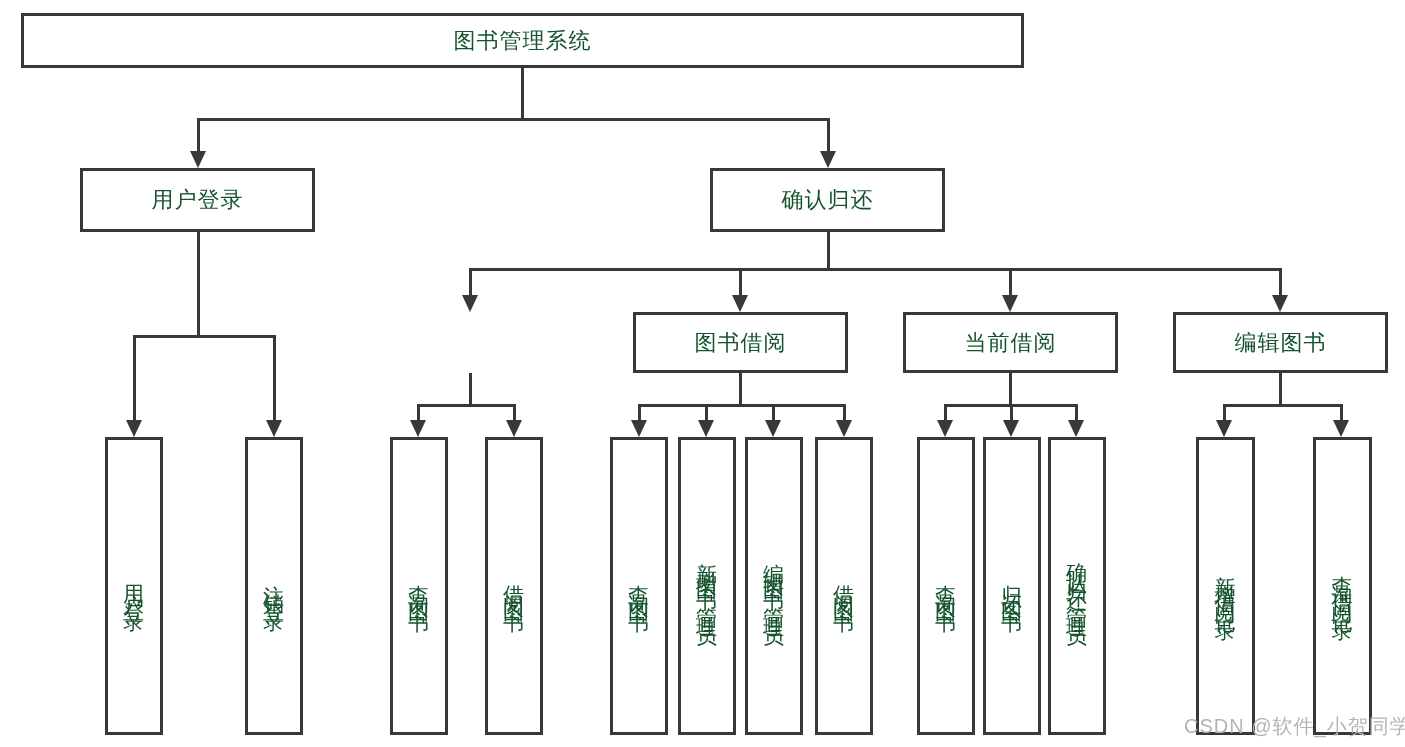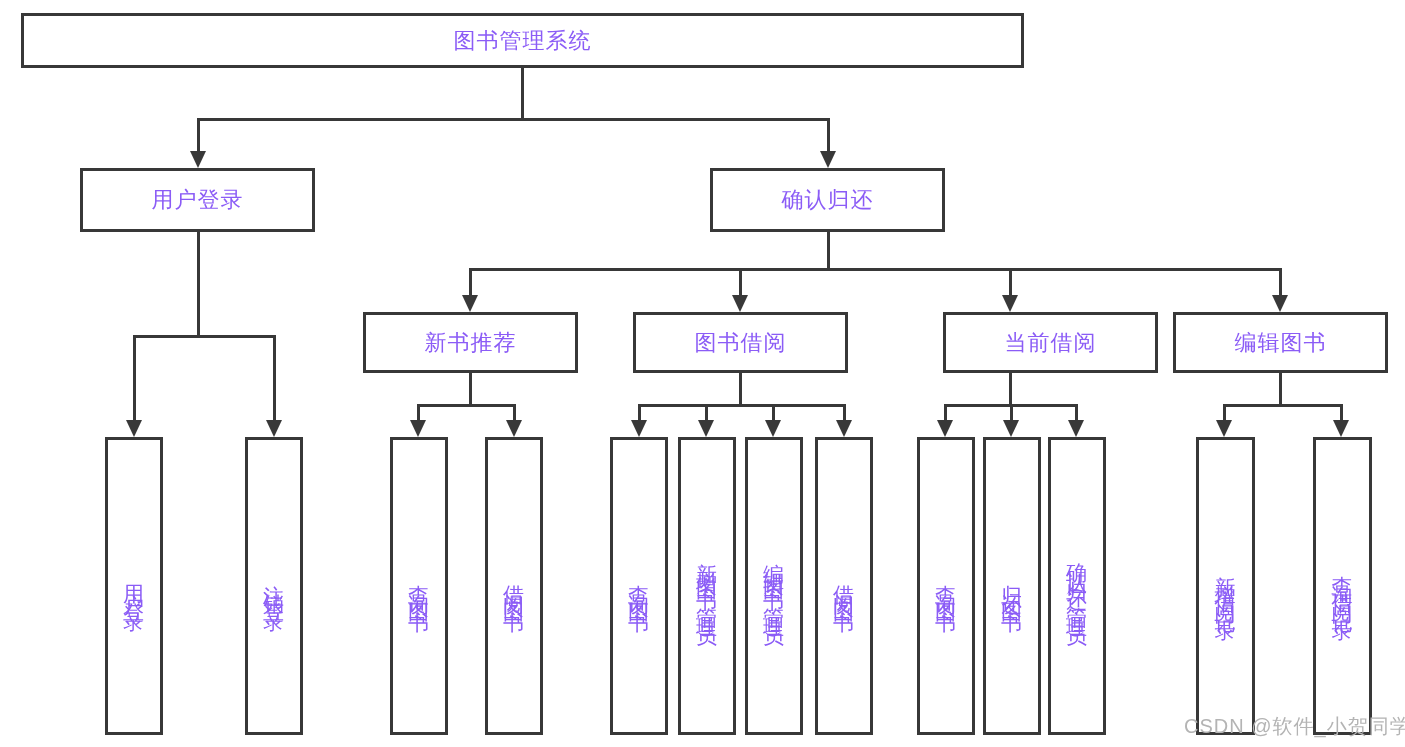--- a/index.html
+++ b/index.html
@@ -11,21 +11,21 @@
     font-family:"Liberation Sans","DejaVu Sans",sans-serif;
   }
   .node {
     position:absolute;
     background:#ffffff;
     border:3px solid #383838;
     box-sizing:border-box;
     display:flex;
     align-items:center;
     justify-content:center;
-    color:#8b5cf6;
+    color:#14532d;
     font-size:22px;
     letter-spacing:1px;
     text-align:center;
   }
   .leaf {
     writing-mode:vertical-rl;
     text-orientation:mixed;
     font-size:21px;
     letter-spacing:9px;
     line-height:1.0;
@@ -77,23 +77,22 @@
   <div class="hline" style="left:469px; top:268px; width:813px;"></div>
   <div class="vline" style="left:469px; top:268px; height:28px;"></div>
   <div class="arrow" style="left:462px; top:295px;"></div>
   <div class="vline" style="left:739px; top:268px; height:28px;"></div>
   <div class="arrow" style="left:732px; top:295px;"></div>
   <div class="vline" style="left:1009px; top:268px; height:28px;"></div>
   <div class="arrow" style="left:1002px; top:295px;"></div>
   <div class="vline" style="left:1279px; top:268px; height:28px;"></div>
   <div class="arrow" style="left:1272px; top:295px;"></div>
 
-  <div class="node" style="left:363px; top:312px; width:215px; height:61px;">新书推荐</div>
   <div class="node" style="left:633px; top:312px; width:215px; height:61px;">图书借阅</div>
-  <div class="node" style="left:903px; top:312px; width:215px; height:61px;margin-left:40px;">当前借阅</div>
+  <div class="node" style="left:903px; top:312px; width:215px; height:61px;">当前借阅</div>
   <div class="node" style="left:1173px; top:312px; width:215px; height:61px;">编辑图书</div>
 
   <div class="vline" style="left:469px; top:373px; height:31px;"></div>
   <div class="hline" style="left:417px; top:404px; width:99px;"></div>
   <div class="vline" style="left:417px; top:404px; height:17px;"></div>
   <div class="arrow" style="left:410px; top:420px;"></div>
   <div class="vline" style="left:513px; top:404px; height:17px;"></div>
   <div class="arrow" style="left:506px; top:420px;"></div>
 
   <div class="vline" style="left:739px; top:373px; height:31px;"></div>

